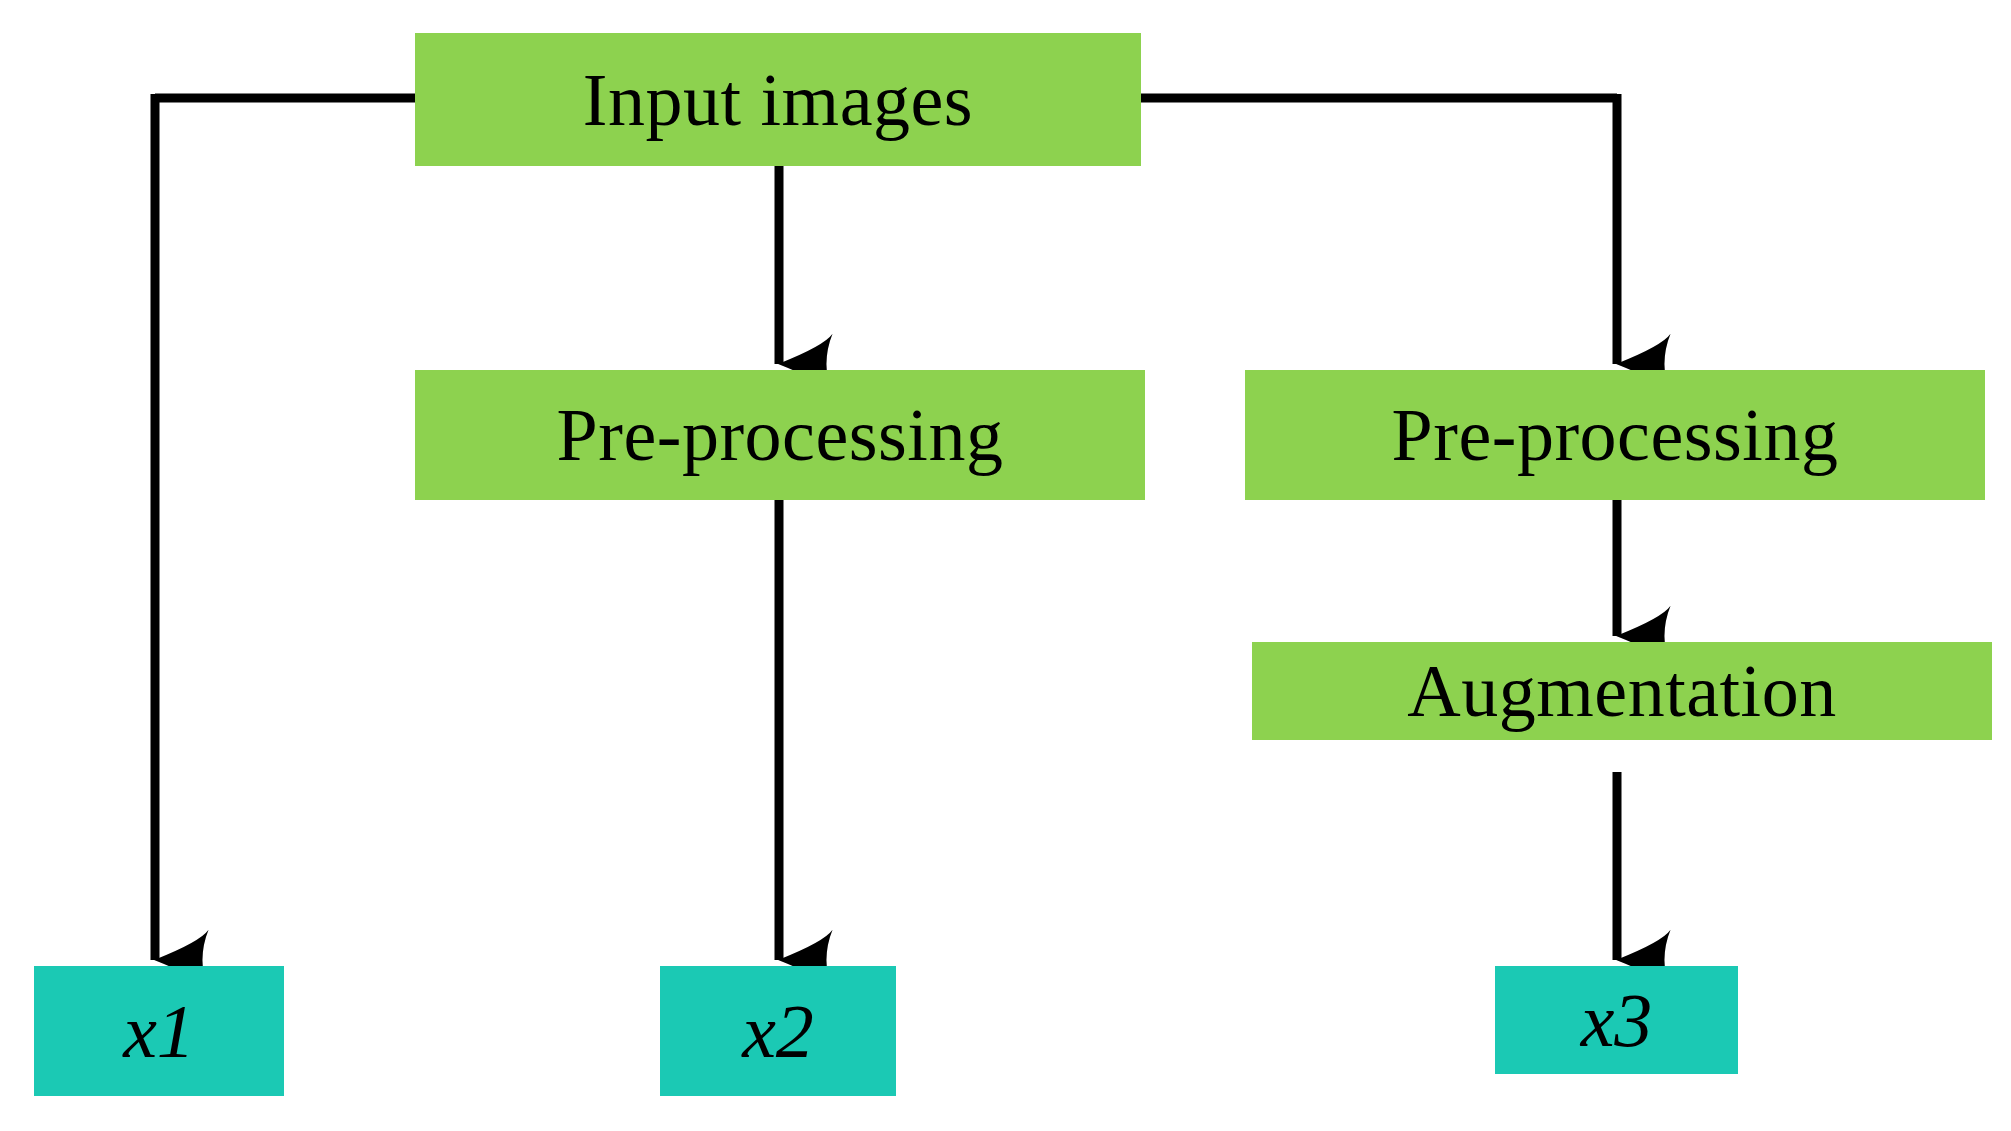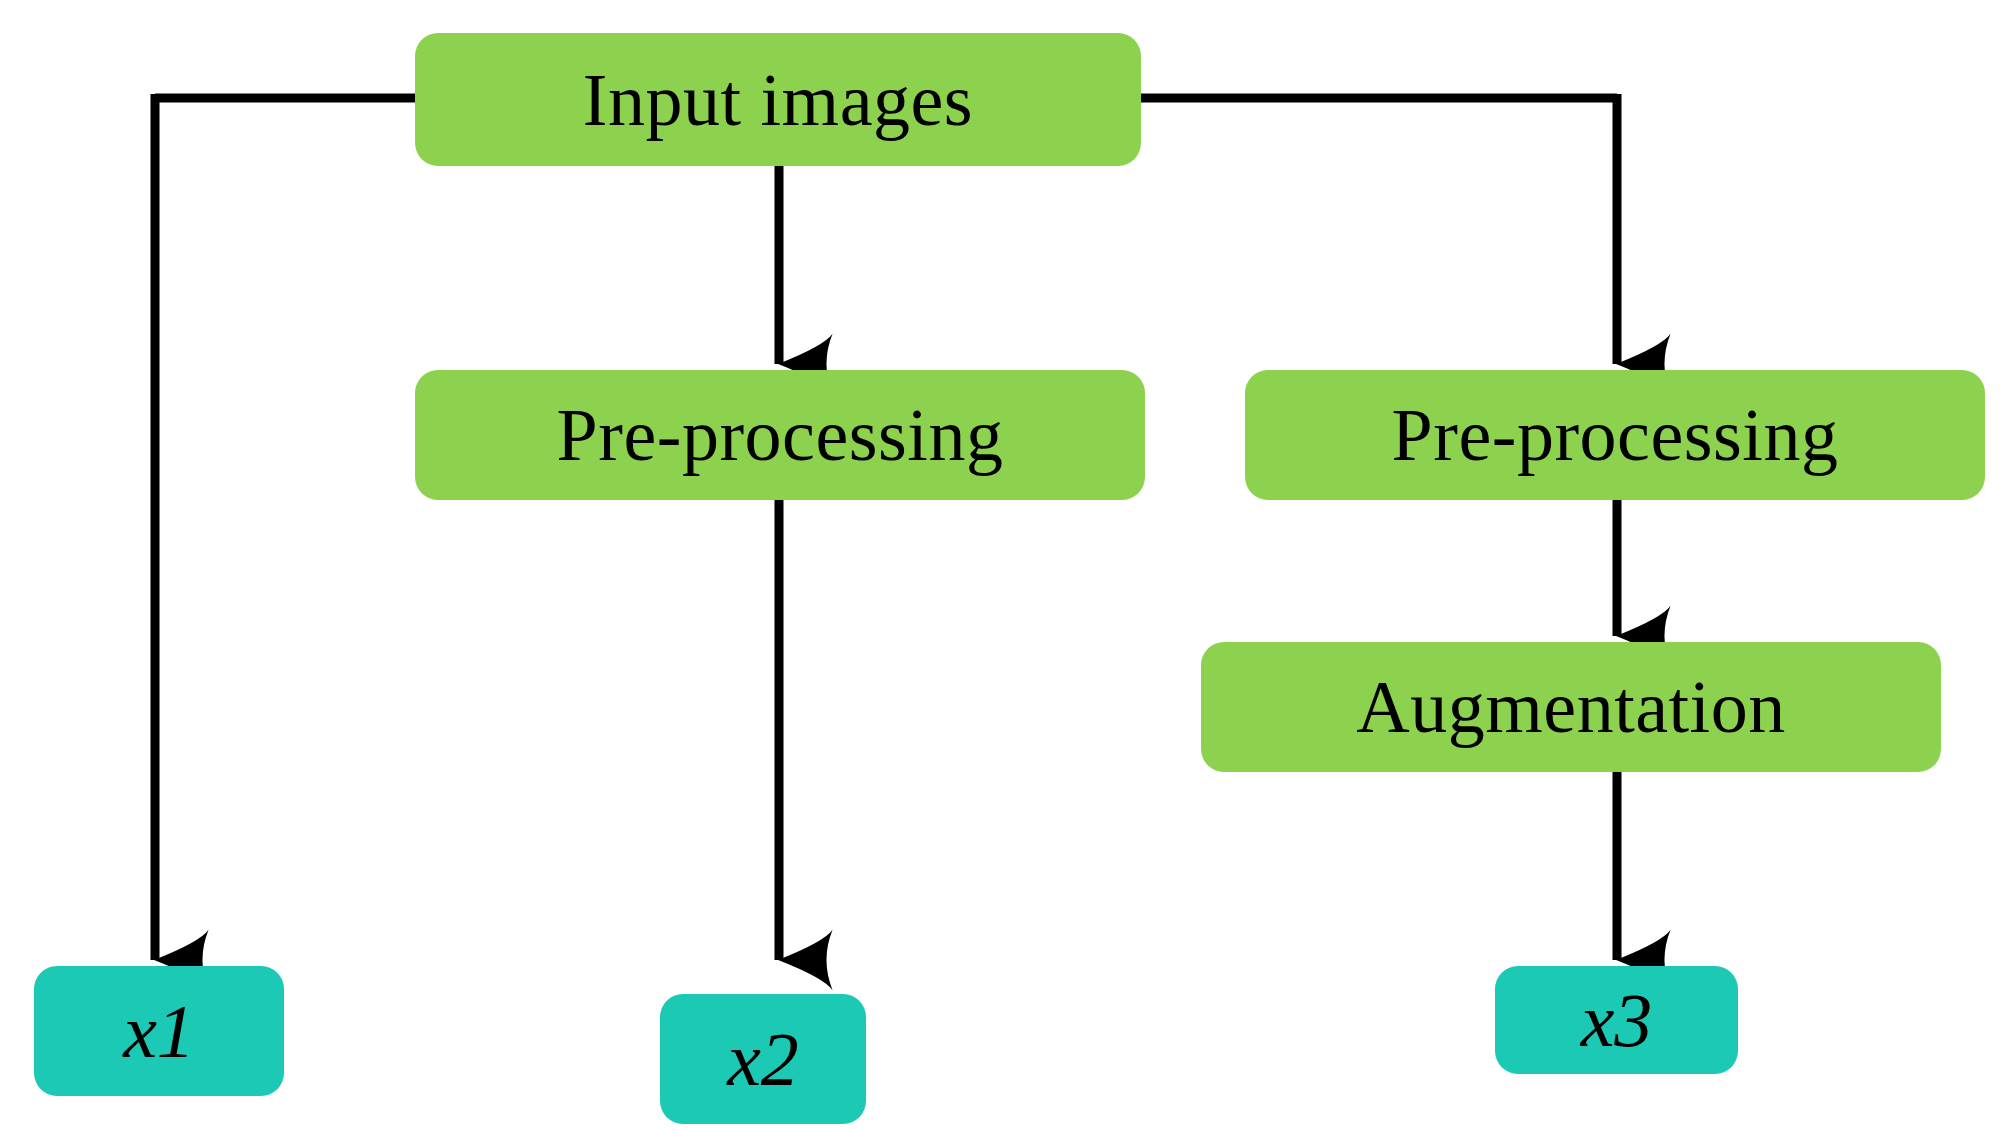--- a/index.html
+++ b/index.html
@@ -28,39 +28,38 @@
   }
   .node {
     position: absolute;
     display: flex;
     align-items: center;
     justify-content: center;
     box-sizing: border-box;
     text-align: center;
     line-height: 1;
     color: #000000;
-    border-radius: 23px;
   }
   .node-process {
     background: #8DD24F;
     font-size: 74px;
     letter-spacing: 0.5px;
   }
   .node-output {
     background: #1BC9B4;
     font-size: 76px;
     font-style: italic;
   }
   
   #node-input-images  { left: 415px;  top: 33px;  width: 726px; height: 133px; }
   #node-preprocess-1  { left: 415px;  top: 370px; width: 730px; height: 130px; }
   #node-preprocess-2  { left: 1245px; top: 370px; width: 740px; height: 130px; }
-  #node-augmentation  { left: 1201px; top: 642px; width: 740px; height: 130px; }
+  #node-augmentation  { left: 1252px; top: 642px; width: 740px; height: 98px; }
   #node-x1 { left: 34px;   top: 966px; width: 250px; height: 130px; }
-  #node-x2 { left: 660px;  top: 994px; width: 206px; height: 130px; font-style: italic; }
+  #node-x2 { left: 660px;  top: 966px; width: 236px; height: 130px; font-style: italic; }
   #node-x3 { left: 1495px; top: 966px; width: 243px; height: 108px; }
 </style>
 </head>
 <body>
 
 <div id="canvas">
 
   <svg class="edge-layer" viewBox="0 0 2011 1131" width="2011" height="1131" xmlns="http://www.w3.org/2000/svg">
     <defs>
       <marker id="arrowhead" markerWidth="7.2" markerHeight="6.4" refX="3.6" refY="6.1" orient="auto" markerUnits="strokeWidth">

